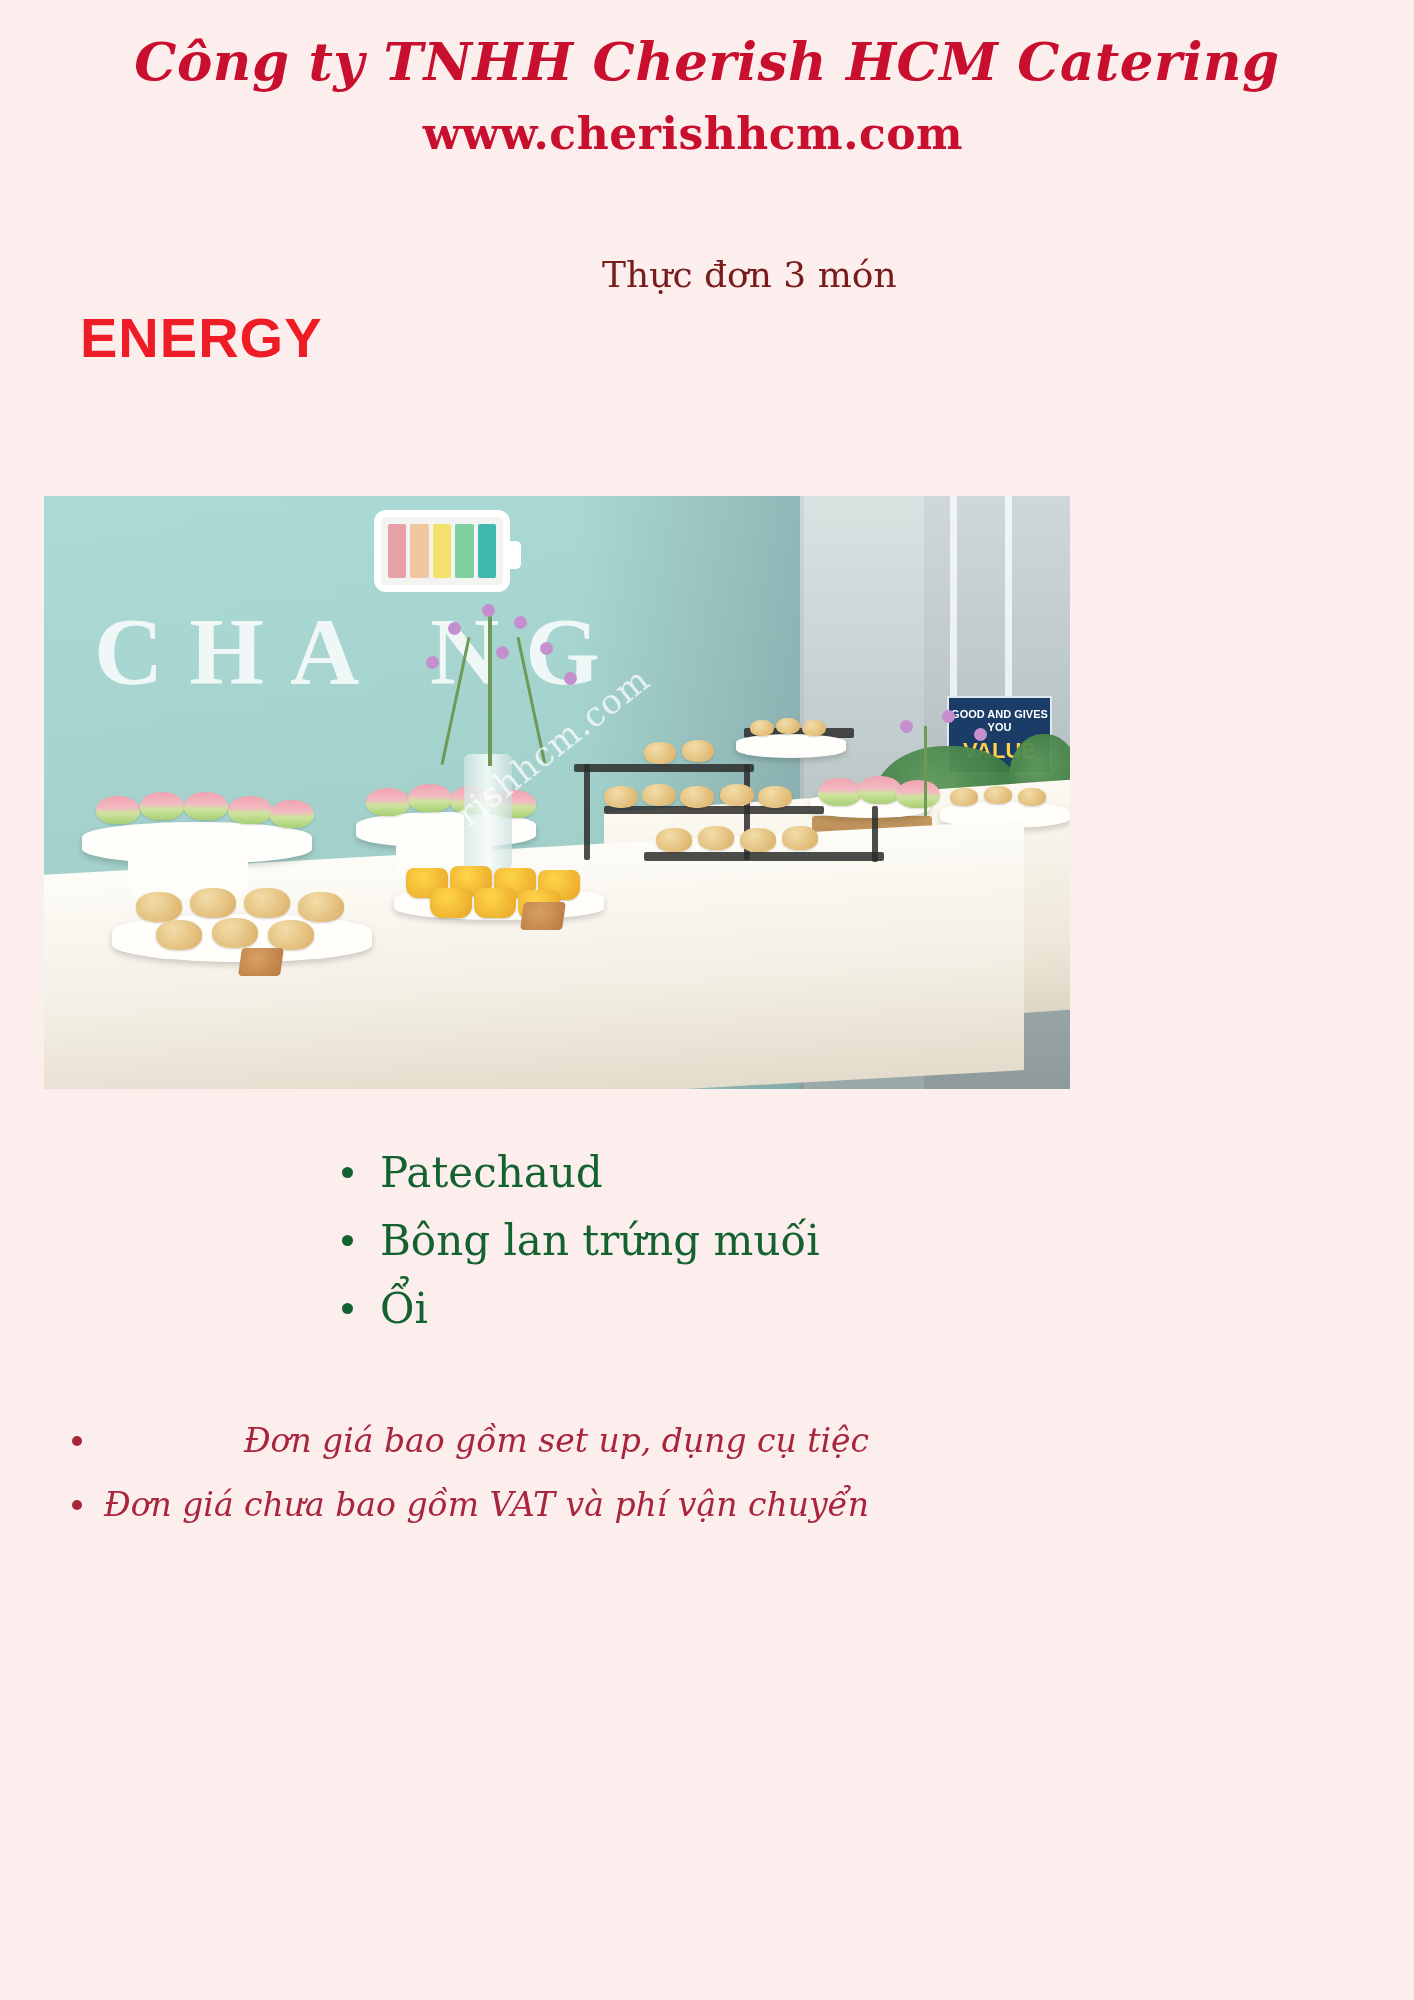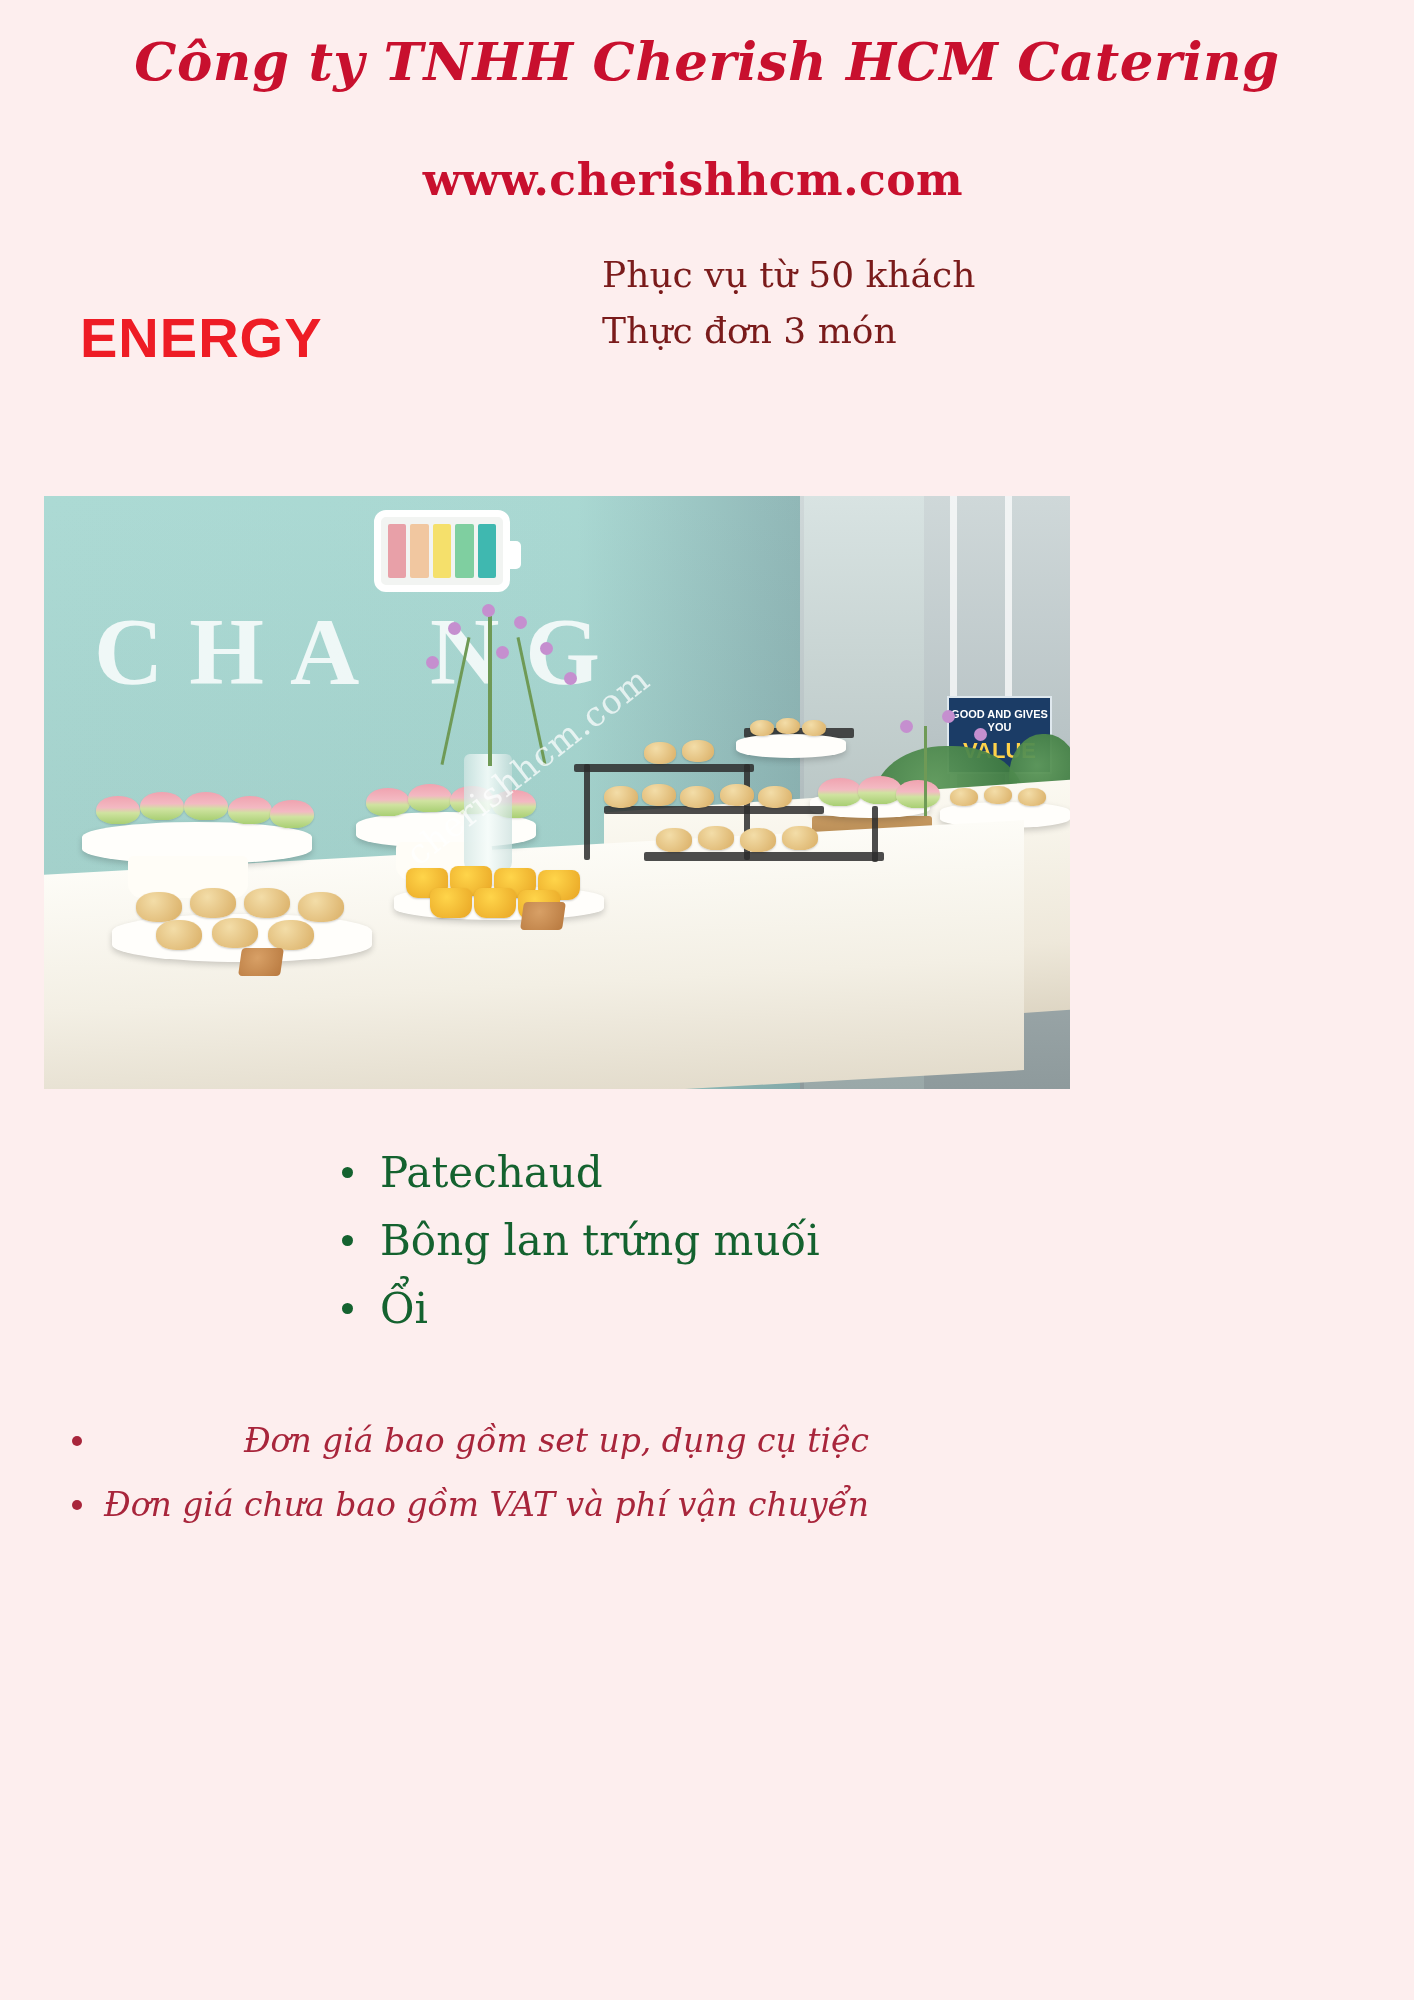--- a/index.html
+++ b/index.html
@@ -41,21 +41,20 @@
     position: absolute;
     top: 108px;
     left: 0;
     width: 1386px;
     text-align: center;
     font-family: "DejaVu Serif", serif;
     font-weight: bold;
     font-size: 44px;
     color: #c8102e;
     letter-spacing: 0.5px;
-    margin-top: 46px;
   }
 
   
   .title-main {
     position: absolute;
     top: 228px;
     left: 50px;
     font-family: "DejaVu Serif", serif;
     font-size: 56px;
     color: #c8102e;
@@ -349,21 +348,20 @@
 <body>
 
 <div class="page">
 
   <div class="company-name">Công ty TNHH Cherish HCM Catering</div>
   <div class="website">www.cherishhcm.com</div>
 
   <div class="title-sub">ENERGY</div>
 
   <div class="subtitle-block">
-    <div class="subtitle-line">Phục vụ từ 50 khách</div>
     <div class="subtitle-line">Thực đơn 3 món</div>
   </div>
 
   <div class="photo-frame">
     <div class="photo">
 
       <div class="window-wall">
         <div class="mullion" style="left:40px;"></div>
         <div class="mullion" style="left:95px;"></div>
         <div class="mullion" style="left:150px;"></div>

